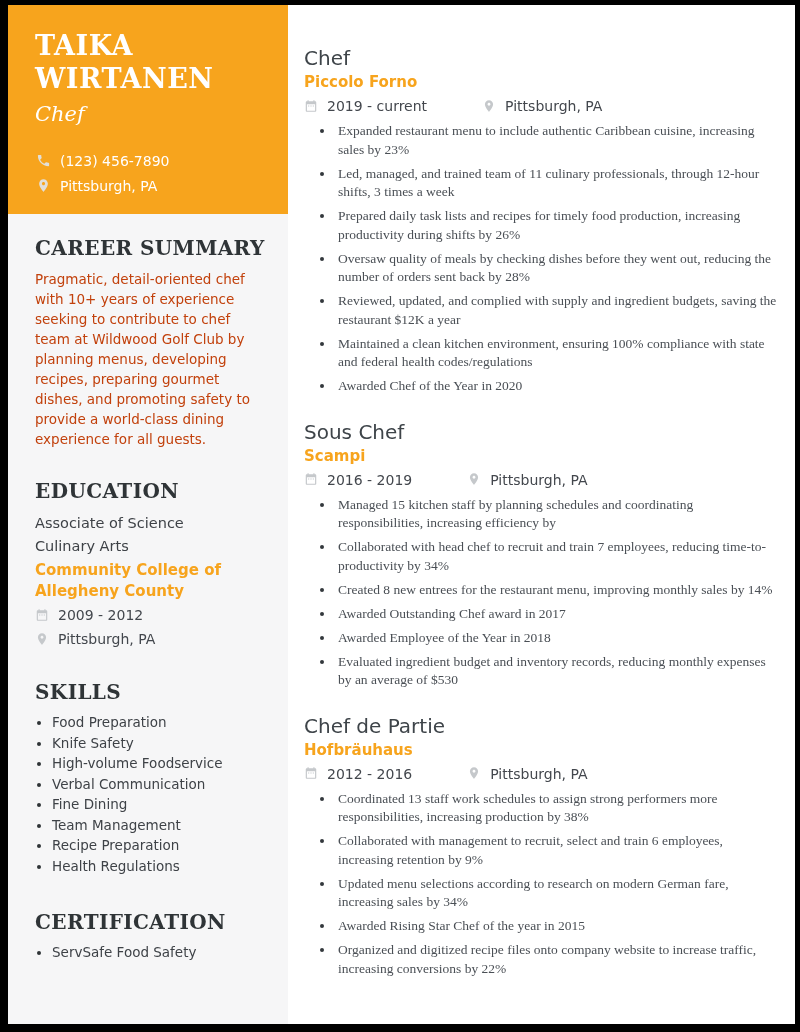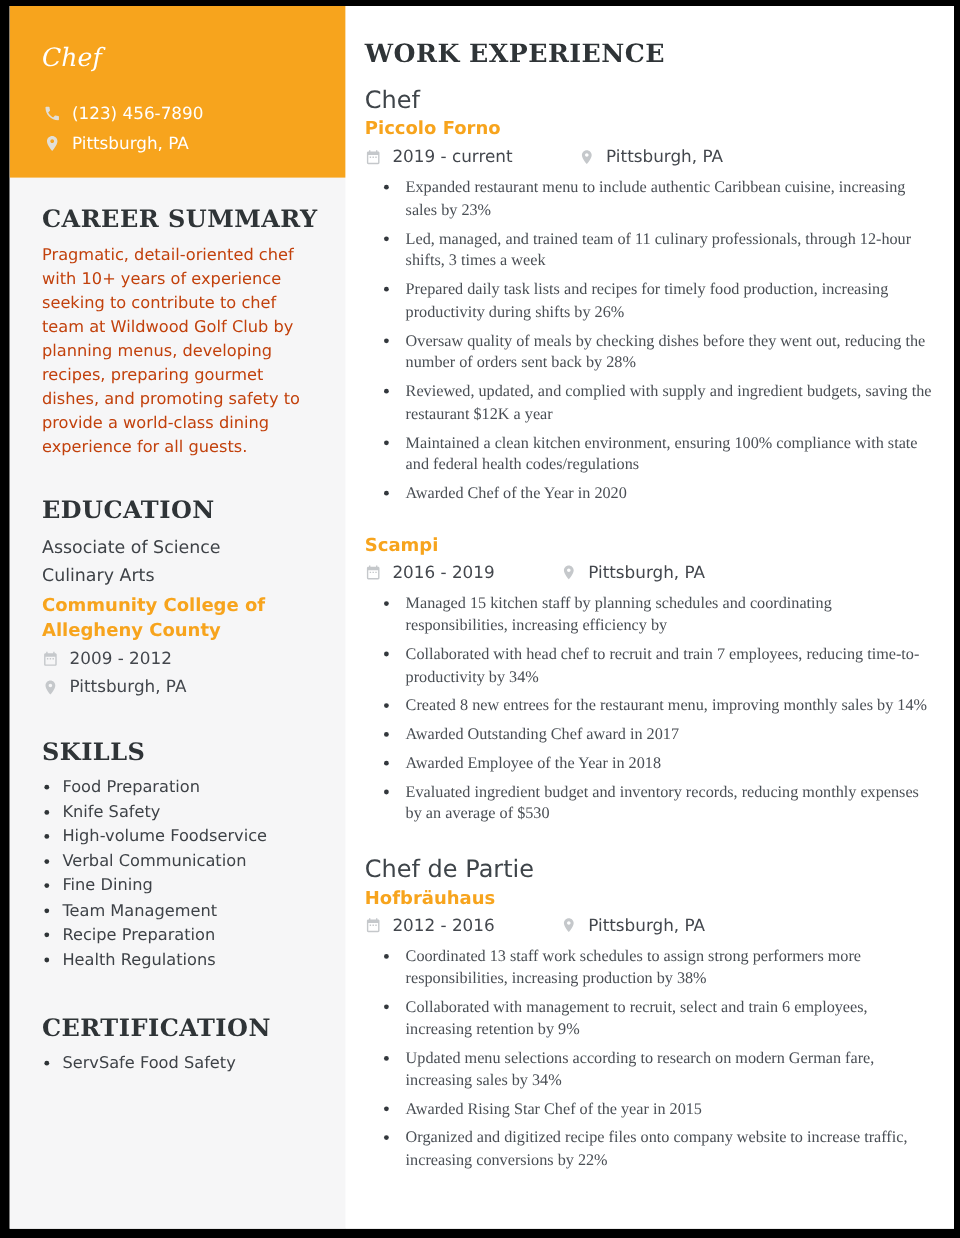--- a/index.html
+++ b/index.html
@@ -64,20 +64,21 @@
   .bullets li { font-size:13.5px; line-height:18.5px; color:#4A4F55; margin-bottom:5.5px; padding-left:3px; }
   .bullets li::marker { color:#33383D; }
 </style>
 </head>
 <body>
 
 <div class="page">
 
   <aside class="sidebar">
     <div class="sidebar-header">
+      <div class="person-name">TAIKA WIRTANEN</div>
       <div class="person-title">Chef</div>
       <div class="contact-list">
         <div class="contact-row">
           <span class="cicon">
             <svg viewBox="0 0 24 24">
                 <path d="M6.62 10.79c1.44 2.83 3.76 5.14 6.59 6.59l2.2-2.2c.27-.27.67-.36 1.02-.24 1.12.37 2.33.57 3.57.57.55 0 1 .45 1 1V20c0 .55-.45 1-1 1-9.39 0-17-7.61-17-17 0-.55.45-1 1-1h3.5c.55 0 1 .45 1 1 0 1.25.2 2.45.57 3.57.11.35.03.74-.25 1.02l-2.2 2.2z"></path>
               </svg>
           </span>
           <span class="contact-label">(123) 456-7890</span>
         </div>
@@ -132,21 +133,20 @@
       </ul>
 
       <div class="side-heading" style="margin-top:34px;">CERTIFICATION</div>
       <ul class="side-list">
         <li>ServSafe Food Safety</li>
       </ul>
     </div>
   </aside>
 
   <main class="main">
-    <div class="main-heading">WORK EXPERIENCE</div>
 
     <section class="job">
       <h2 class="job-title">Chef</h2>
       <div class="company">Piccolo Forno</div>
       <div class="job-meta">
         <span class="group">
           <span class="micon">
             <svg viewBox="0 0 24 24" width="14" height="14" fill="#C5C8CB">
                 <path d="M9 11H7v2h2v-2zm4 0h-2v2h2v-2zm4 0h-2v2h2v-2zm2-7h-1V2h-2v2H8V2H6v2H5c-1.11 0-1.99.9-1.99 2L3 20c0 1.1.89 2 2 2h14c1.1 0 2-.9 2-2V6c0-1.1-.9-2-2-2zm0 16H5V9h14v11z"></path>
               </svg>
@@ -167,20 +167,21 @@
         <li>Led, managed, and trained team of 11 culinary professionals, through 12-hour shifts, 3 times a week</li>
         <li>Prepared daily task lists and recipes for timely food production, increasing productivity during shifts by 26%</li>
         <li>Oversaw quality of meals by checking dishes before they went out, reducing the number of orders sent back by 28%</li>
         <li>Reviewed, updated, and complied with supply and ingredient budgets, saving the restaurant $12K a year</li>
         <li>Maintained a clean kitchen environment, ensuring 100% compliance with state and federal health codes/regulations</li>
         <li>Awarded Chef of the Year in 2020</li>
       </ul>
     </section>
 
     <section class="job">
+      <h2 class="job-title">Sous Chef</h2>
       <div class="company">Scampi</div>
       <div class="job-meta">
         <span class="group">
           <span class="micon">
             <svg viewBox="0 0 24 24" width="14" height="14" fill="#C5C8CB">
                 <path d="M9 11H7v2h2v-2zm4 0h-2v2h2v-2zm4 0h-2v2h2v-2zm2-7h-1V2h-2v2H8V2H6v2H5c-1.11 0-1.99.9-1.99 2L3 20c0 1.1.89 2 2 2h14c1.1 0 2-.9 2-2V6c0-1.1-.9-2-2-2zm0 16H5V9h14v11z"></path>
               </svg>
           </span>
           <span>2016 - 2019</span>
         </span>

